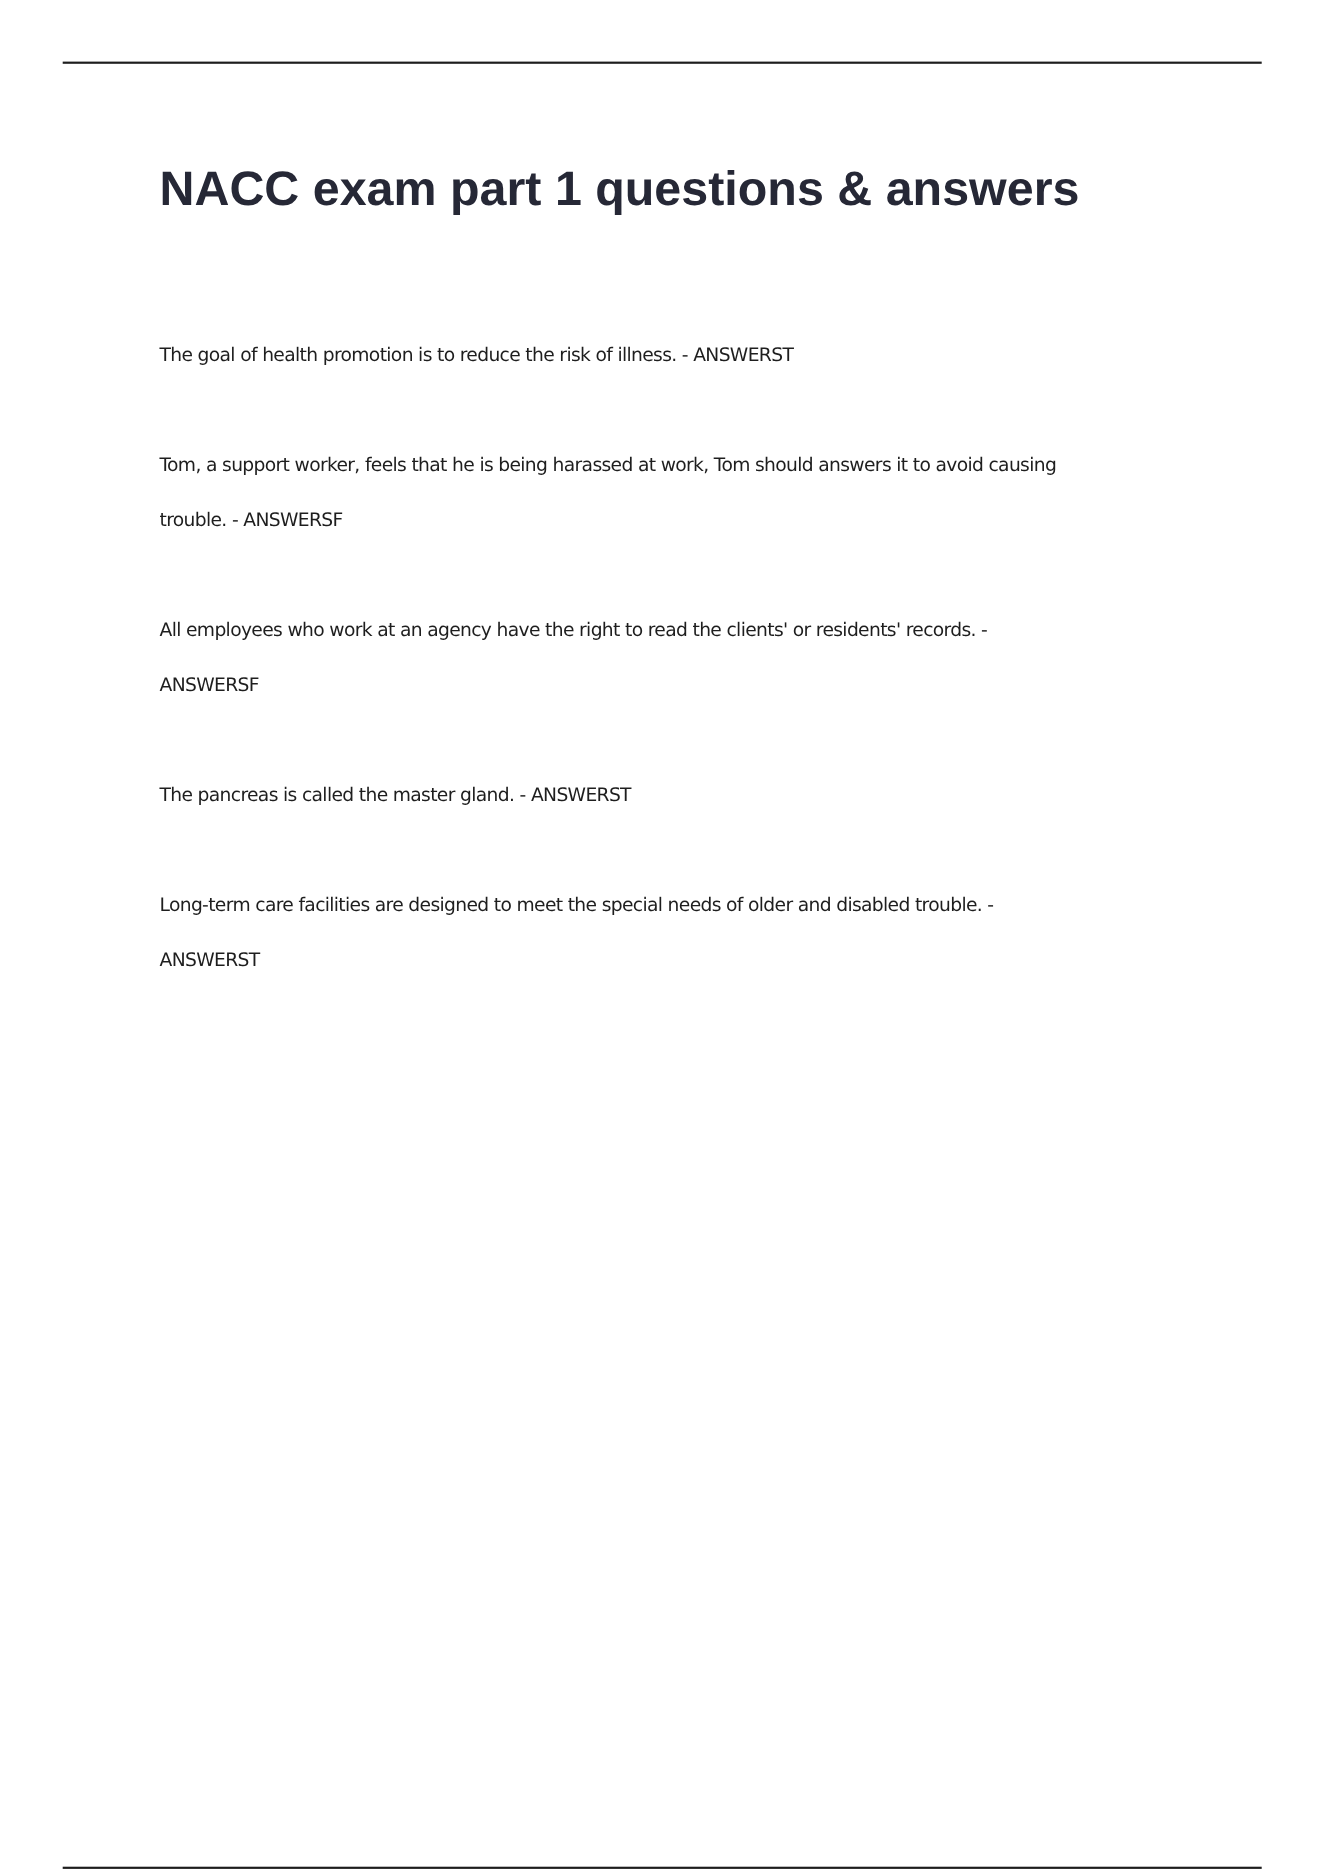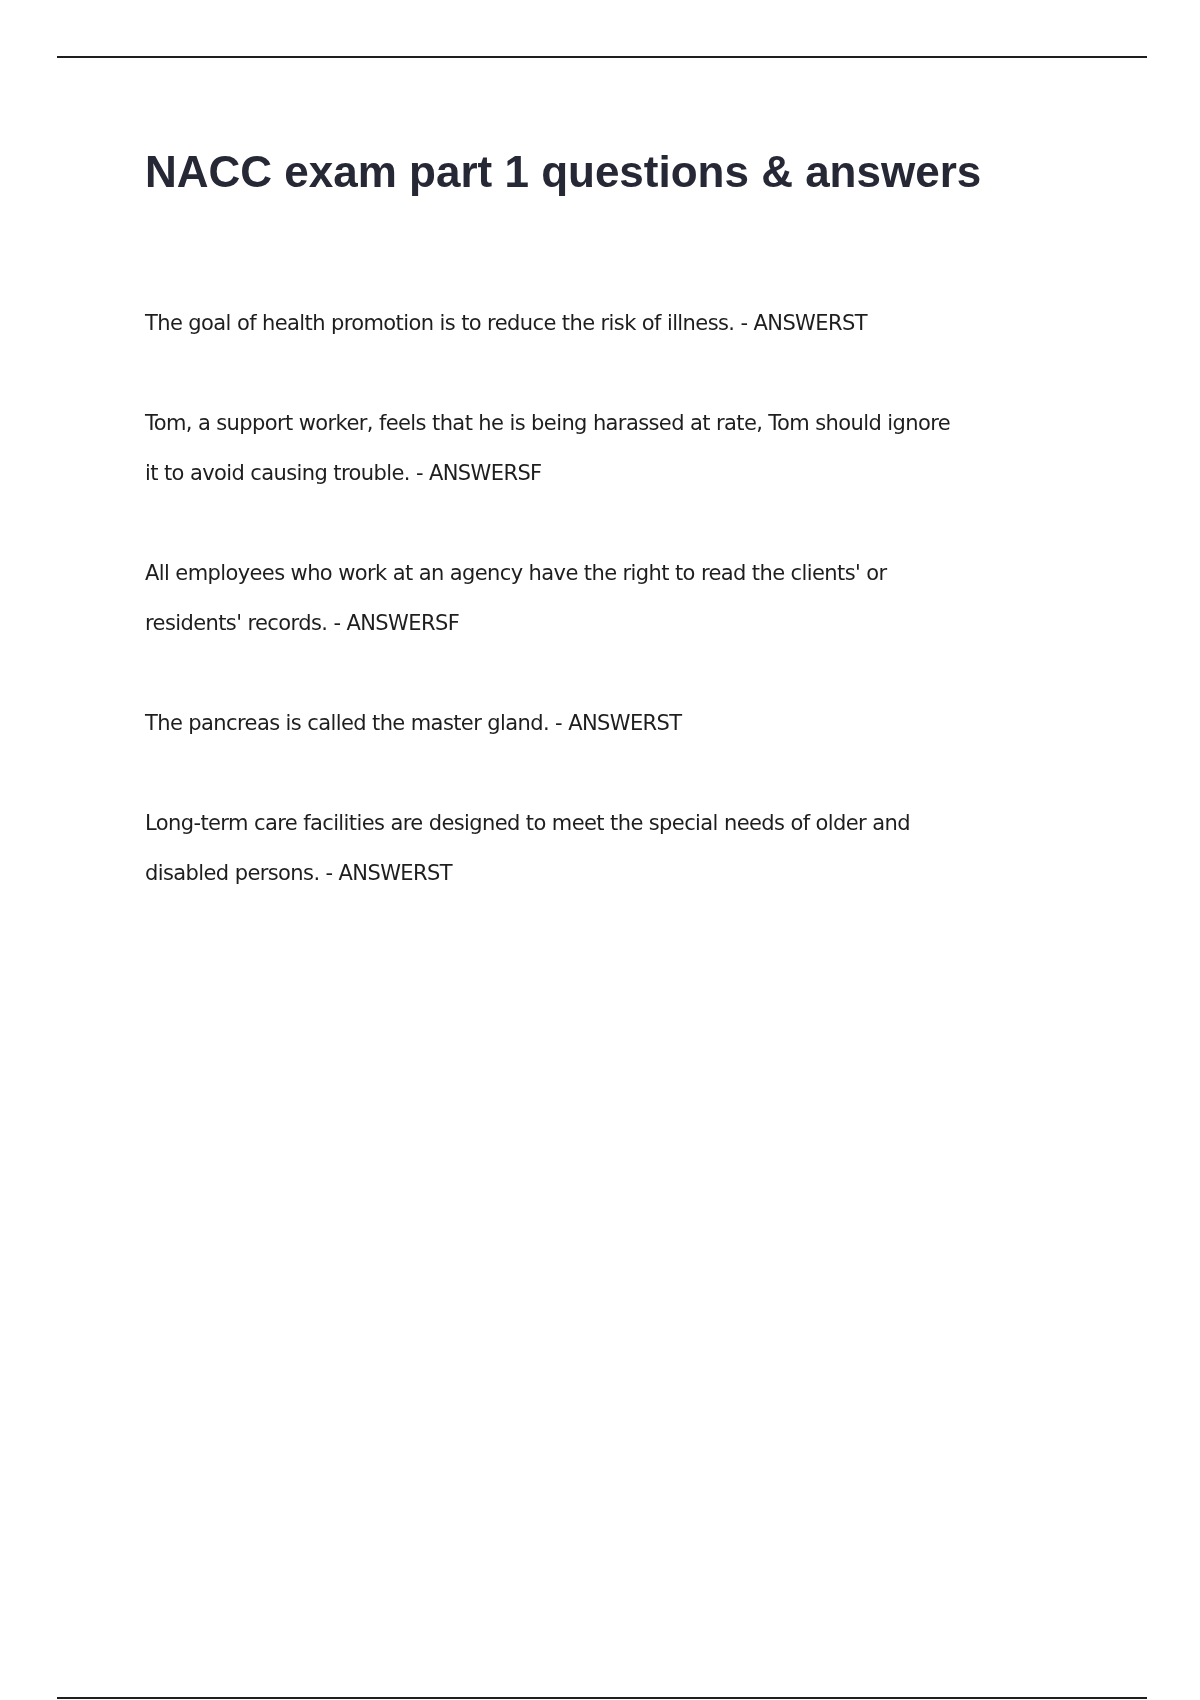--- a/index.html
+++ b/index.html
@@ -39,35 +39,35 @@
       position: absolute;
       left: 145px;
       top: 298px;
       width: 820px;
       margin: 0;
       padding: 0;
       list-style: none;
     }
     .qa-item {
       font-family: "DejaVu Sans", sans-serif;
-      font-size: 21px;
+      font-size: 17px;
       line-height: 50px;
       color: #1e1e1e;
       margin: 0 0 50px 0;
       letter-spacing: -0.6px;
     }
   </style>
 </head>
 <body>
 
 <div class="rule top"></div>
 
 <h1 class="title">NACC exam part 1 questions &amp; answers</h1>
 
 <ul class="qa-list">
   <li class="qa-item">The goal of health promotion is to reduce the risk of illness. - ANSWERST</li>
-  <li class="qa-item">Tom, a support worker, feels that he is being harassed at rate, Tom should ignore it to avoid causing trouble. - ANSWERSF</li>
+  <li class="qa-item">Tom, a support worker, feels that he is being harassed at work, Tom should answers it to avoid causing trouble. - ANSWERSF</li>
   <li class="qa-item">All employees who work at an agency have the right to read the clients' or residents' records. - ANSWERSF</li>
   <li class="qa-item">The pancreas is called the master gland. - ANSWERST</li>
-  <li class="qa-item">Long-term care facilities are designed to meet the special needs of older and disabled persons. - ANSWERST</li>
+  <li class="qa-item">Long-term care facilities are designed to meet the special needs of older and disabled trouble. - ANSWERST</li>
 </ul>
 
 <div class="rule bottom"></div>
 
 </body></html>

